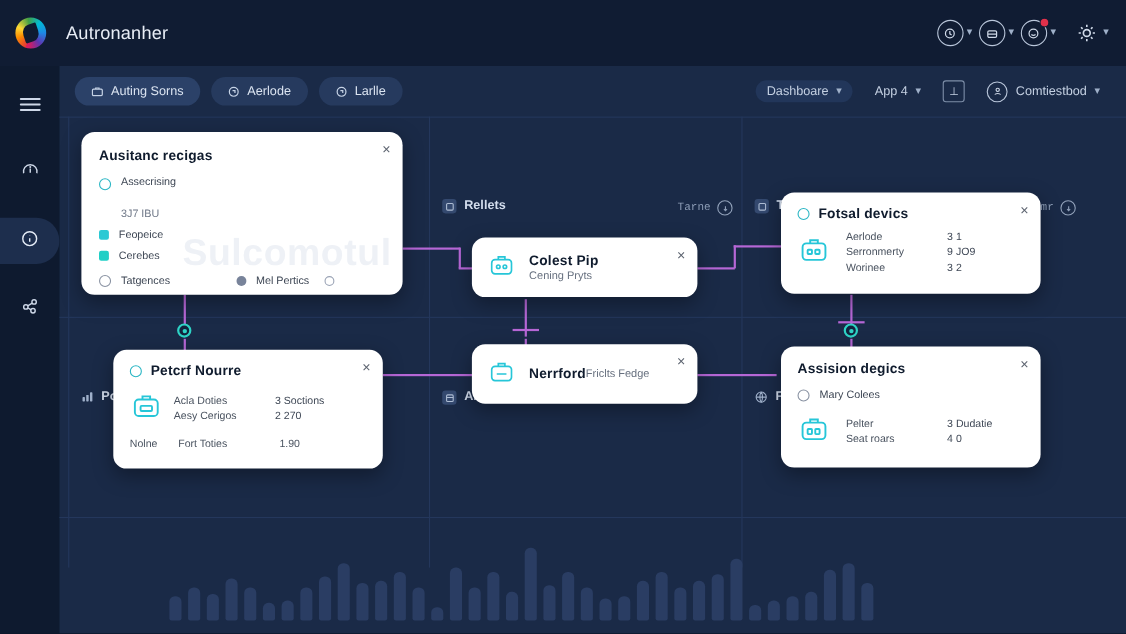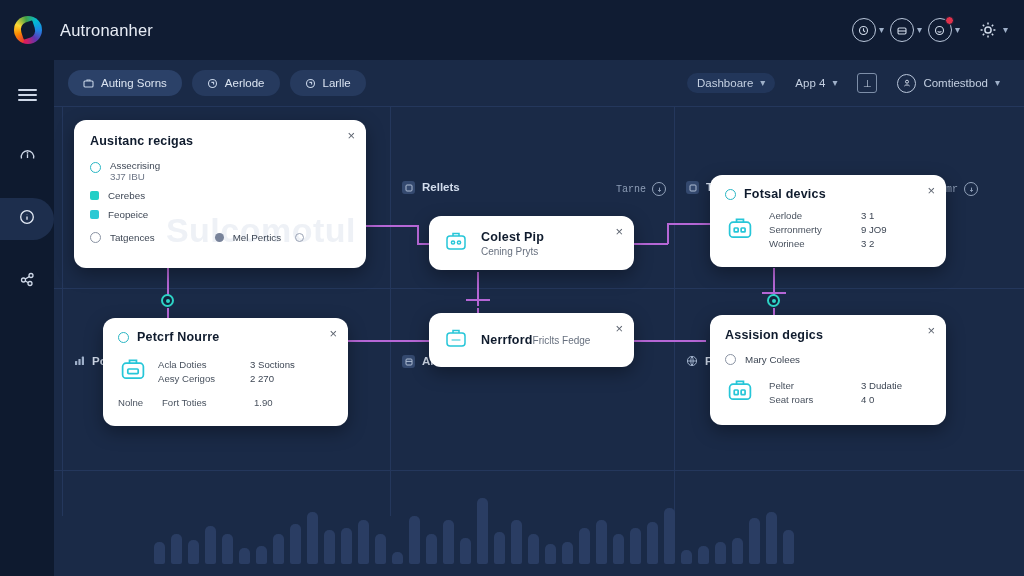--- a/index.html
+++ b/index.html
@@ -417,32 +417,32 @@
     <div class="node-dot" style="left:713px;top:234px;"></div>
 
     <div class="card" style="left:20px;top:60px;width:292px;height:148px;padding:14px 16px;">
       <span class="card-x">×</span>
       <div class="card-title">Ausitanc recigas</div>
       <div class="watermark">Sulcomotul</div>
 
       <div style="margin-top:12px;display:flex;flex-direction:column;gap:8px;position:relative;z-index:2;">
         <div class="row" style="align-items:flex-start;">
           <span class="circ-ico" style="margin-top:2px;"></span>
-          <span style="display:flex;flex-direction:column;gap:0;">
+          <span style="display:flex;flex-direction:column;gap:18px;">
             <span>Assecrising</span>
             <span style="color:#6d7686;">3J7 IBU</span>
           </span>
         </div>
         <div class="row">
+          <span class="sq hollow"></span>
+          <span>Feopeice</span>
+        </div>
+        <div class="row">
           <span class="sq"></span>
           <span>Cerebes</span>
-        </div>
-        <div class="row">
-          <span class="sq hollow"></span>
-          <span>Feopeice</span>
         </div>
       </div>
 
       <div style="margin-top:12px;display:flex;align-items:center;position:relative;z-index:2;">
         <div class="row">
           <span class="circ-ico grey"></span>
           <span>Tatgences</span>
         </div>
         <div class="row" style="margin-left:60px;">
           <span class="dot-filled"></span>

